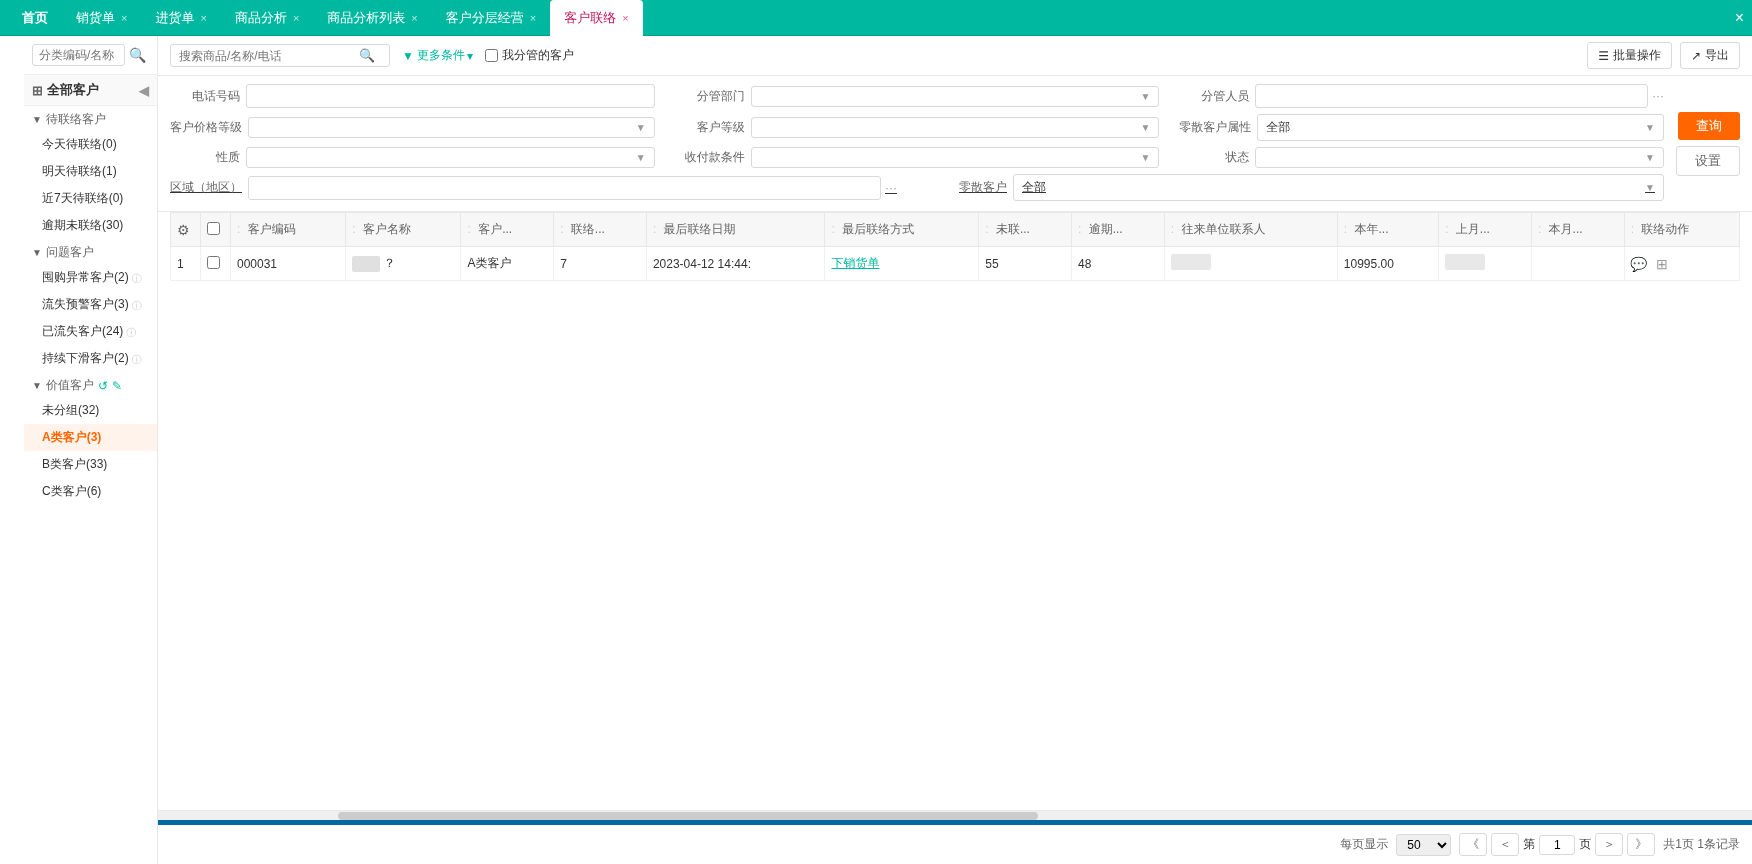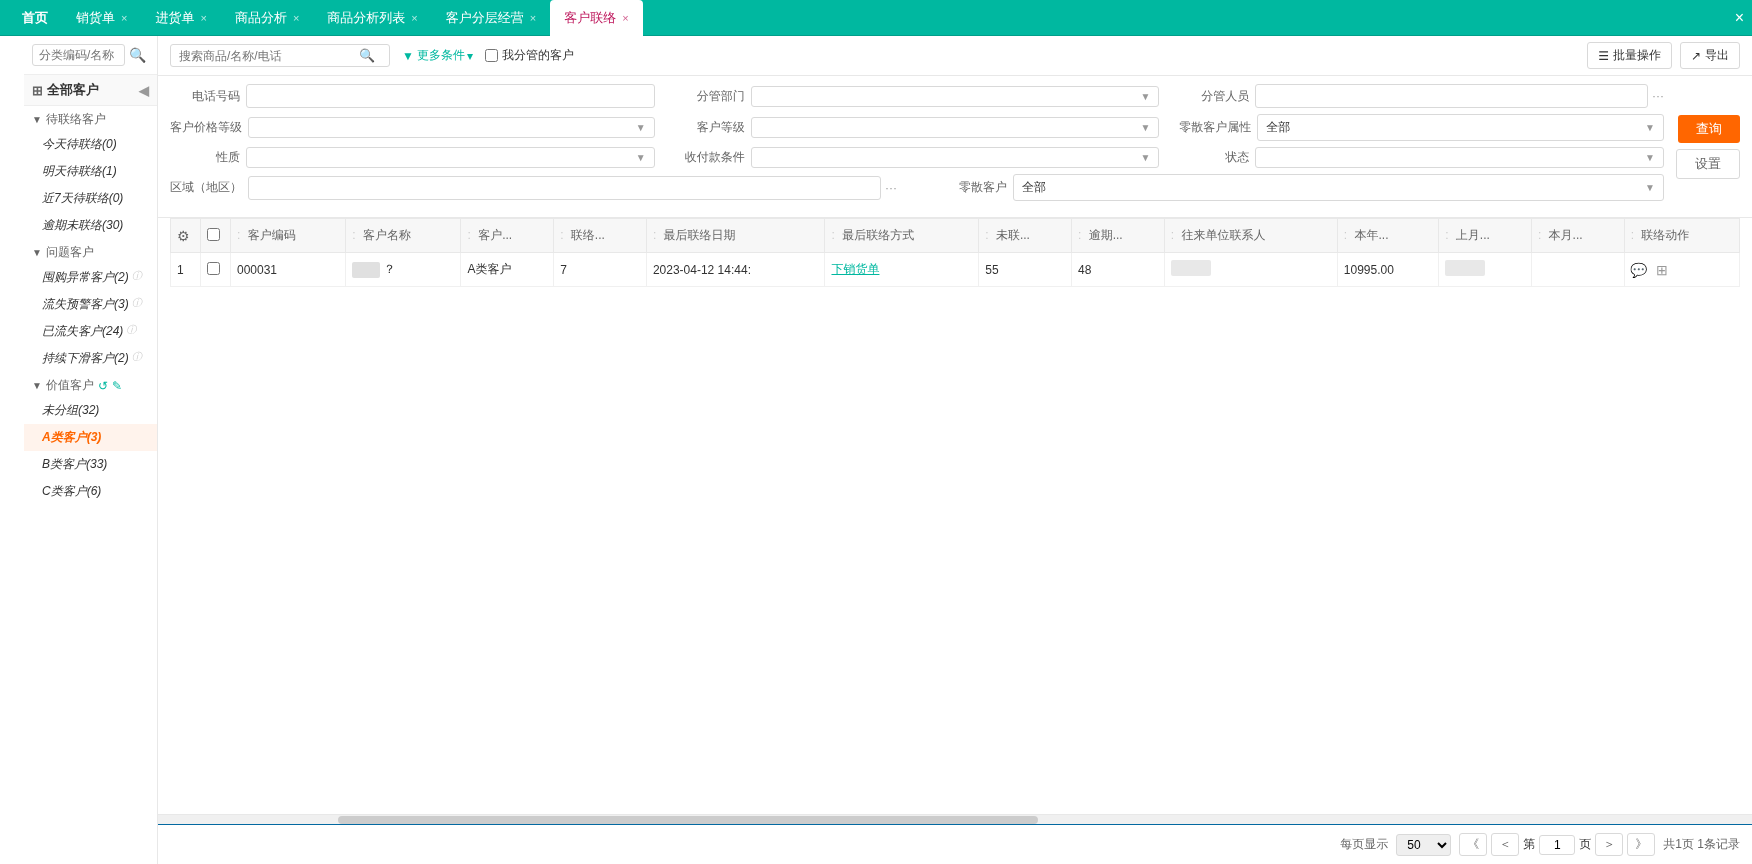--- a/index.html
+++ b/index.html
@@ -40,22 +40,22 @@
       color: #333; background: #f9f9f9; border-bottom: 1px solid #eee;
     }
     .sidebar-section-header .grid-icon { margin-right: 4px; color: #666; }
     .sidebar-section-header .collapse-icon { margin-left: auto; color: #999; cursor: pointer; }
     .sidebar-group-label {
       display: flex; align-items: center; padding: 5px 8px 3px 8px; color: #666; font-size: 12px;
       cursor: pointer;
     }
     .sidebar-group-label .arrow { margin-right: 4px; font-size: 10px; }
     .sidebar-item {
-      display: flex; align-items: flex-start; padding: 5px 8px 5px 18px; color: #333; font-size: 12px;
-      cursor: pointer; white-space: nowrap; font-style: italic;
+      display: flex; align-items: flex-end; padding: 5px 8px 5px 18px; color: #333; font-size: 12px;
+      cursor: pointer; white-space: nowrap;
     }
     .sidebar-item.active { background: #fff3ec; color: #ff6600; font-weight: bold; }
     .sidebar-item .info-icon { margin-left: 3px; color: #ccc; font-size: 10px; }
 
     
     .content { flex: 1; display: flex; flex-direction: column; overflow: hidden; }
 
     
     .filter-bar {
       display: flex; align-items: center; padding: 6px 12px; background: #fff;
@@ -81,21 +81,21 @@
     .export-btn {
       display: flex; align-items: center; border: 1px solid #d9d9d9; border-radius: 3px;
       padding: 4px 10px; background: #fff; cursor: pointer; font-size: 12px; color: #333;
     }
 
     
     .adv-filter {
       background: #fff; border-bottom: 1px solid #e8e8e8; padding: 8px 12px;
     }
     .adv-filter-row { display: flex; align-items: center; margin-bottom: 6px; gap: 0; }
-    .adv-filter-row:last-child { margin-bottom: 8px; }
+    .adv-filter-row:last-child { margin-bottom: 2px; text-decoration: underline; }
     .filter-field {
       display: flex; align-items: center; flex: 1; min-width: 0;
     }
     .filter-label {
       color: #666; white-space: nowrap; font-size: 12px; margin-right: 6px;
       min-width: 70px; text-align: right;
     }
     .filter-input {
       flex: 1; border: 1px solid #d9d9d9; border-radius: 3px; padding: 4px 8px;
       font-size: 12px; outline: none; background: #fff; min-width: 0;
@@ -123,21 +123,21 @@
       white-space: nowrap;
     }
     .gear-btn { color: #666; cursor: pointer; font-size: 14px; }
     .link-text { color: #00b8a0; text-decoration: underline; cursor: pointer; }
     .action-icons { display: flex; gap: 8px; }
     .action-icon { color: #999; cursor: pointer; font-size: 14px; }
 
     
     .pagination {
       display: flex; align-items: center; justify-content: flex-end; padding: 8px 12px;
-      background: #fff; border-top: 1px solid #0369a1; gap: 8px; font-size: 12px;
+      background: #fff; border-top: 5px solid #0369a1; gap: 8px; font-size: 12px;
     }
     .page-size-label { color: #666; }
     .page-size-select {
       border: 1px solid #d9d9d9; border-radius: 3px; padding: 2px 6px;
       font-size: 12px; cursor: pointer;
     }
     .page-nav { display: flex; align-items: center; gap: 4px; }
     .page-btn {
       border: 1px solid #d9d9d9; border-radius: 3px; padding: 2px 7px;
       cursor: pointer; background: #fff; color: #666; font-size: 12px;

